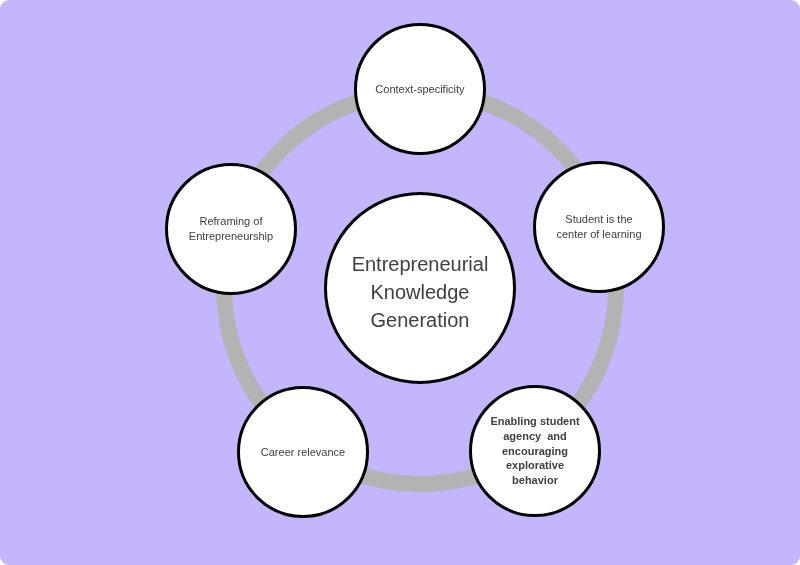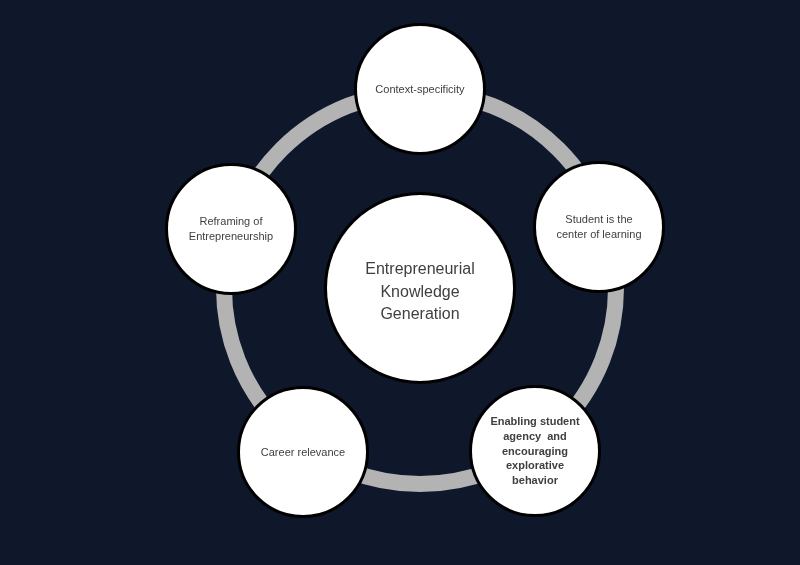--- a/index.html
+++ b/index.html
@@ -7,23 +7,24 @@
     --circle_stroke: #000000;
     --circle_fill: #ffffff;
     --text: #404040;
   }
   * { margin: 0; padding: 0; box-sizing: border-box; }
   html, body { background: #ffffff; }
   .canvas {
     position: relative;
     width: 800px;
     height: 565px;
-    background: #0f172a;
+    background: #c4b5fd;
     overflow: hidden;
     font-family: "Liberation Sans", "DejaVu Sans", sans-serif;
+    border-radius: 9px;
   }
   .ring-svg {
     position: absolute;
     left: 0; top: 0;
     width: 800px; height: 565px;
   }
   .ring-circle {
     fill: none;
     stroke: var(--ring);
     stroke-width: 16px;
@@ -40,21 +41,21 @@
   }
   .node .label {
     white-space: pre-wrap;
     color: var(--text);
     font-size: 11px;
     line-height: 1.35;
     padding: 0 8px;
   }
   .node-outer { width: 132px; height: 132px; }
   .node-center { width: 192px; height: 192px; left: 324px; top: 192px; }
-  .node-center .label { font-size: 16px; line-height: 1.4; margin-top: 8px; }
+  .node-center .label { font-size: 20px; line-height: 1.4; margin-top: 8px; }
   .node-top          { left: 354px; top: 23px;  }
   .node-right        { left: 533px; top: 161px; }
   .node-bottom-right { left: 469px; top: 385px; font-weight: bold; }
   .node-bottom-left  { left: 237px; top: 386px; }
   .node-left         { left: 165px; top: 163px; }
 </style>
 </head>
 <body>
 
 <div class="canvas">

